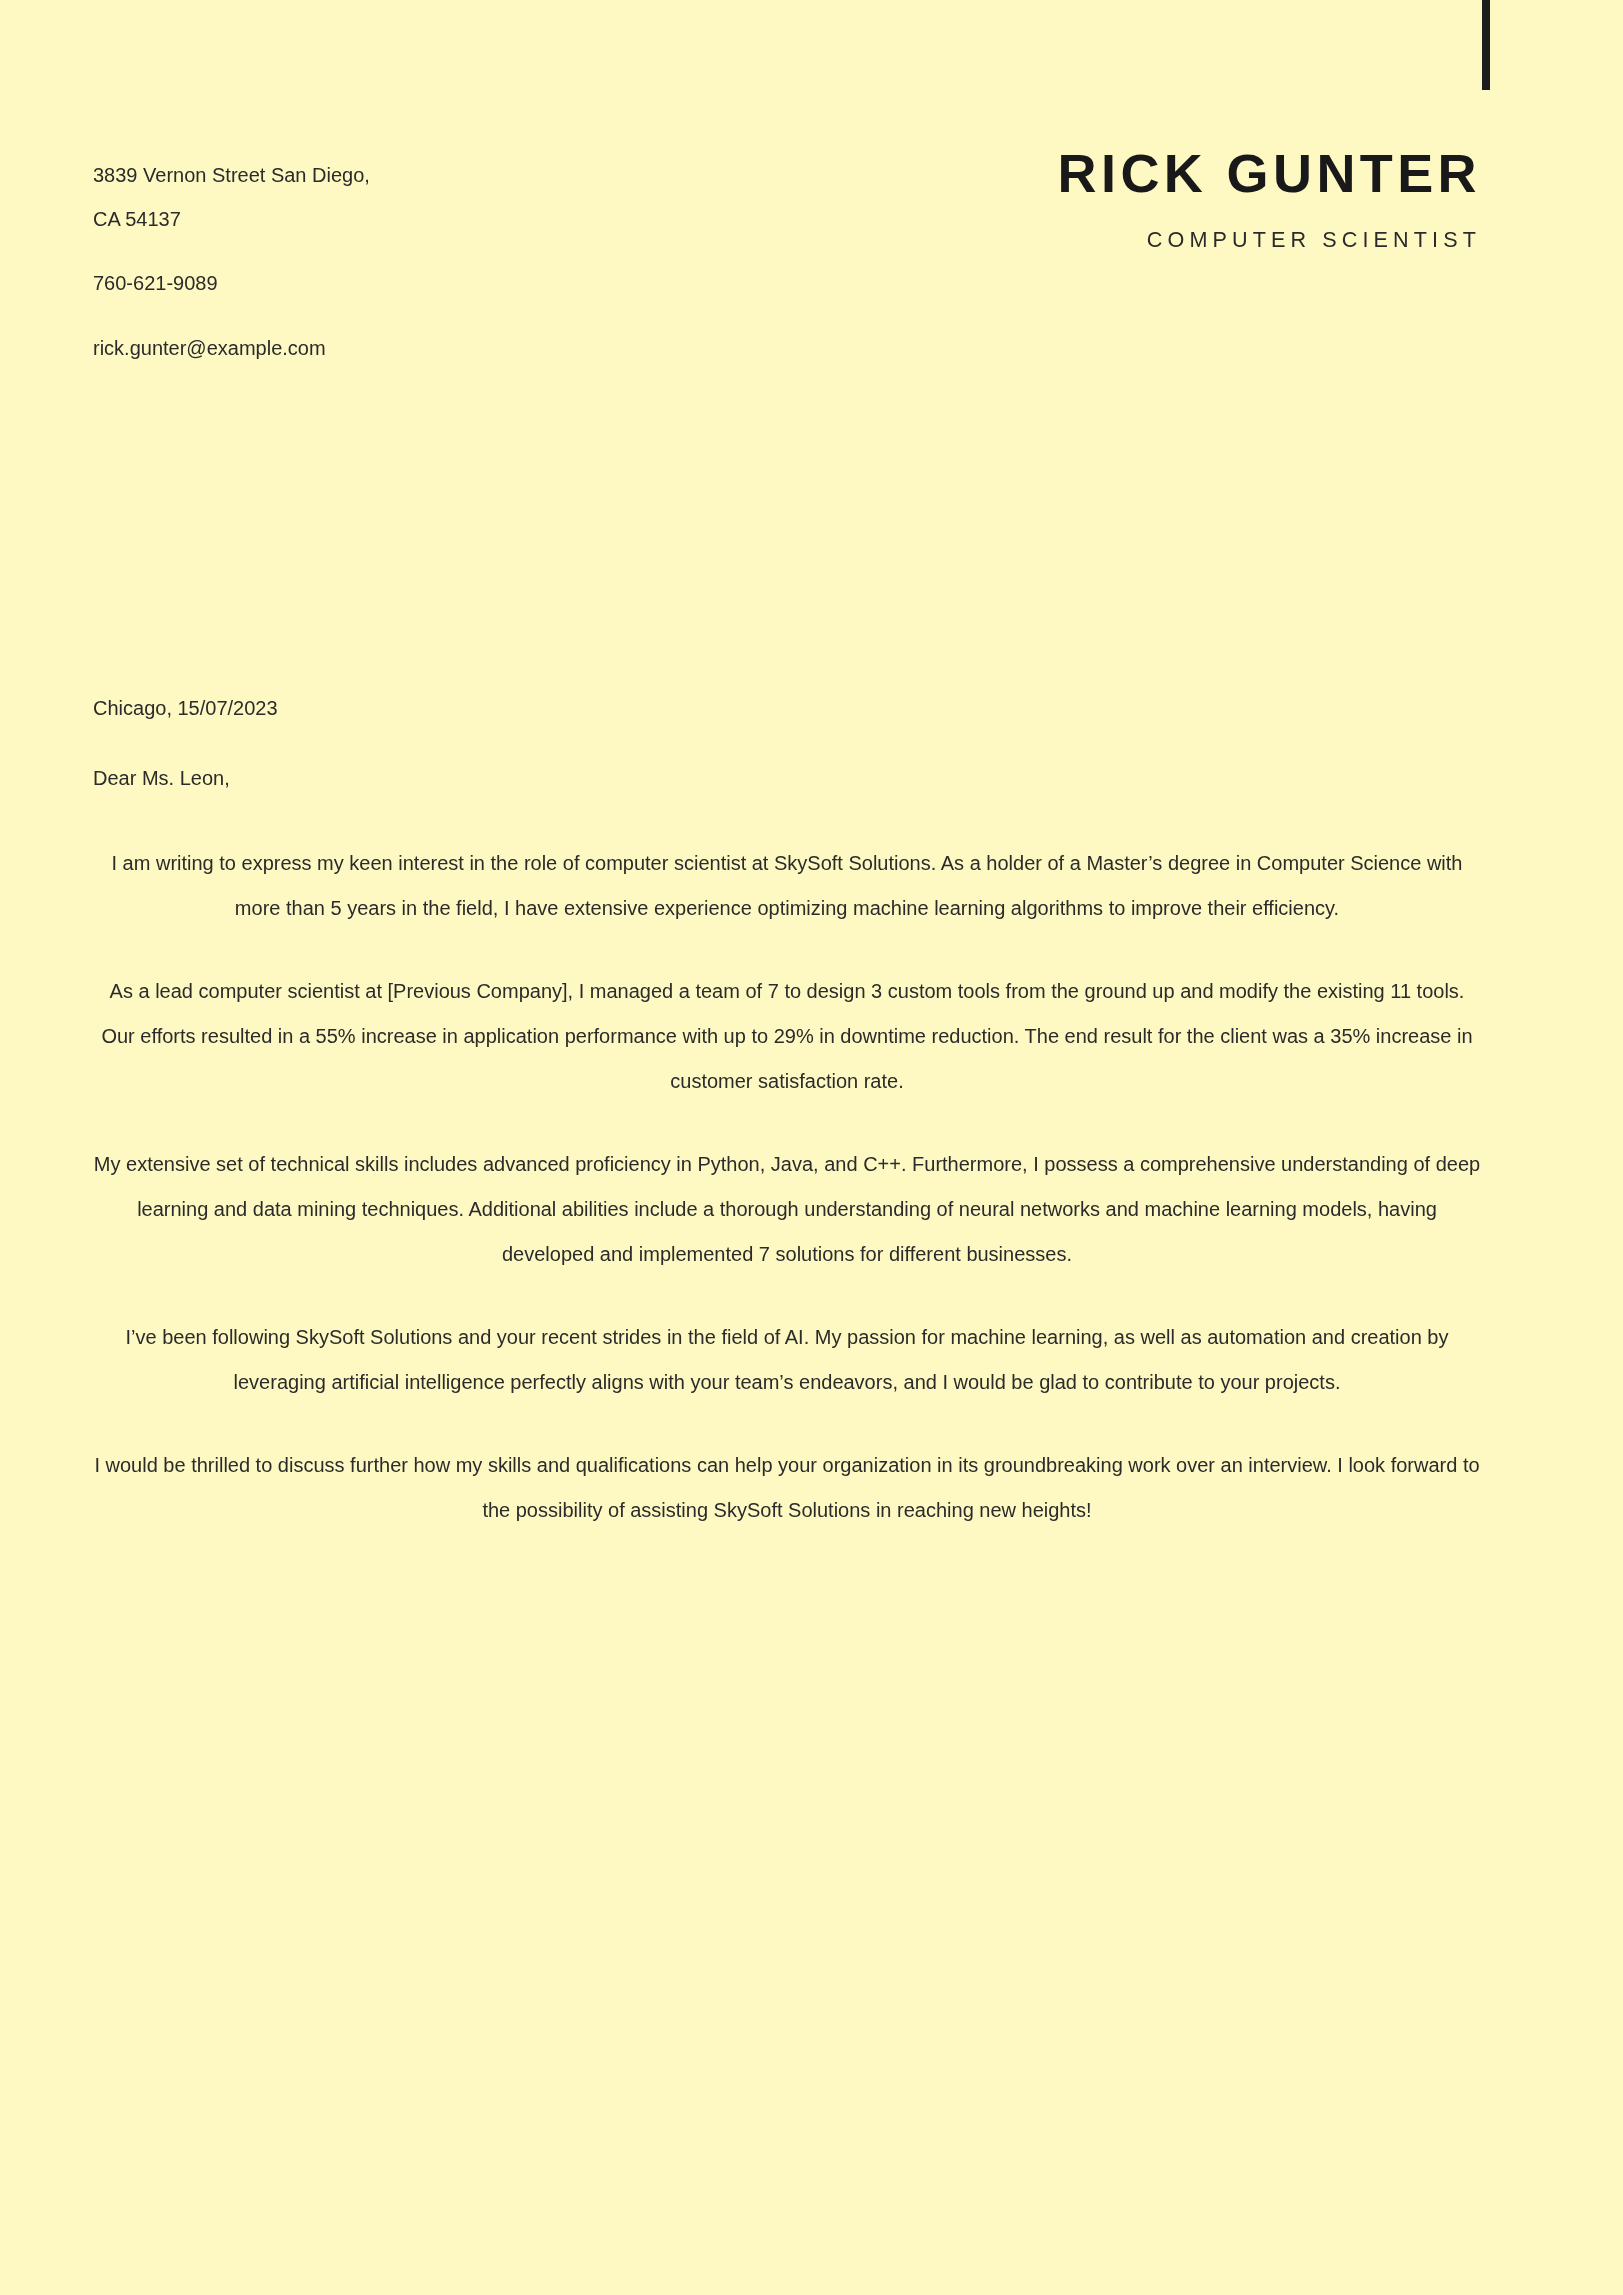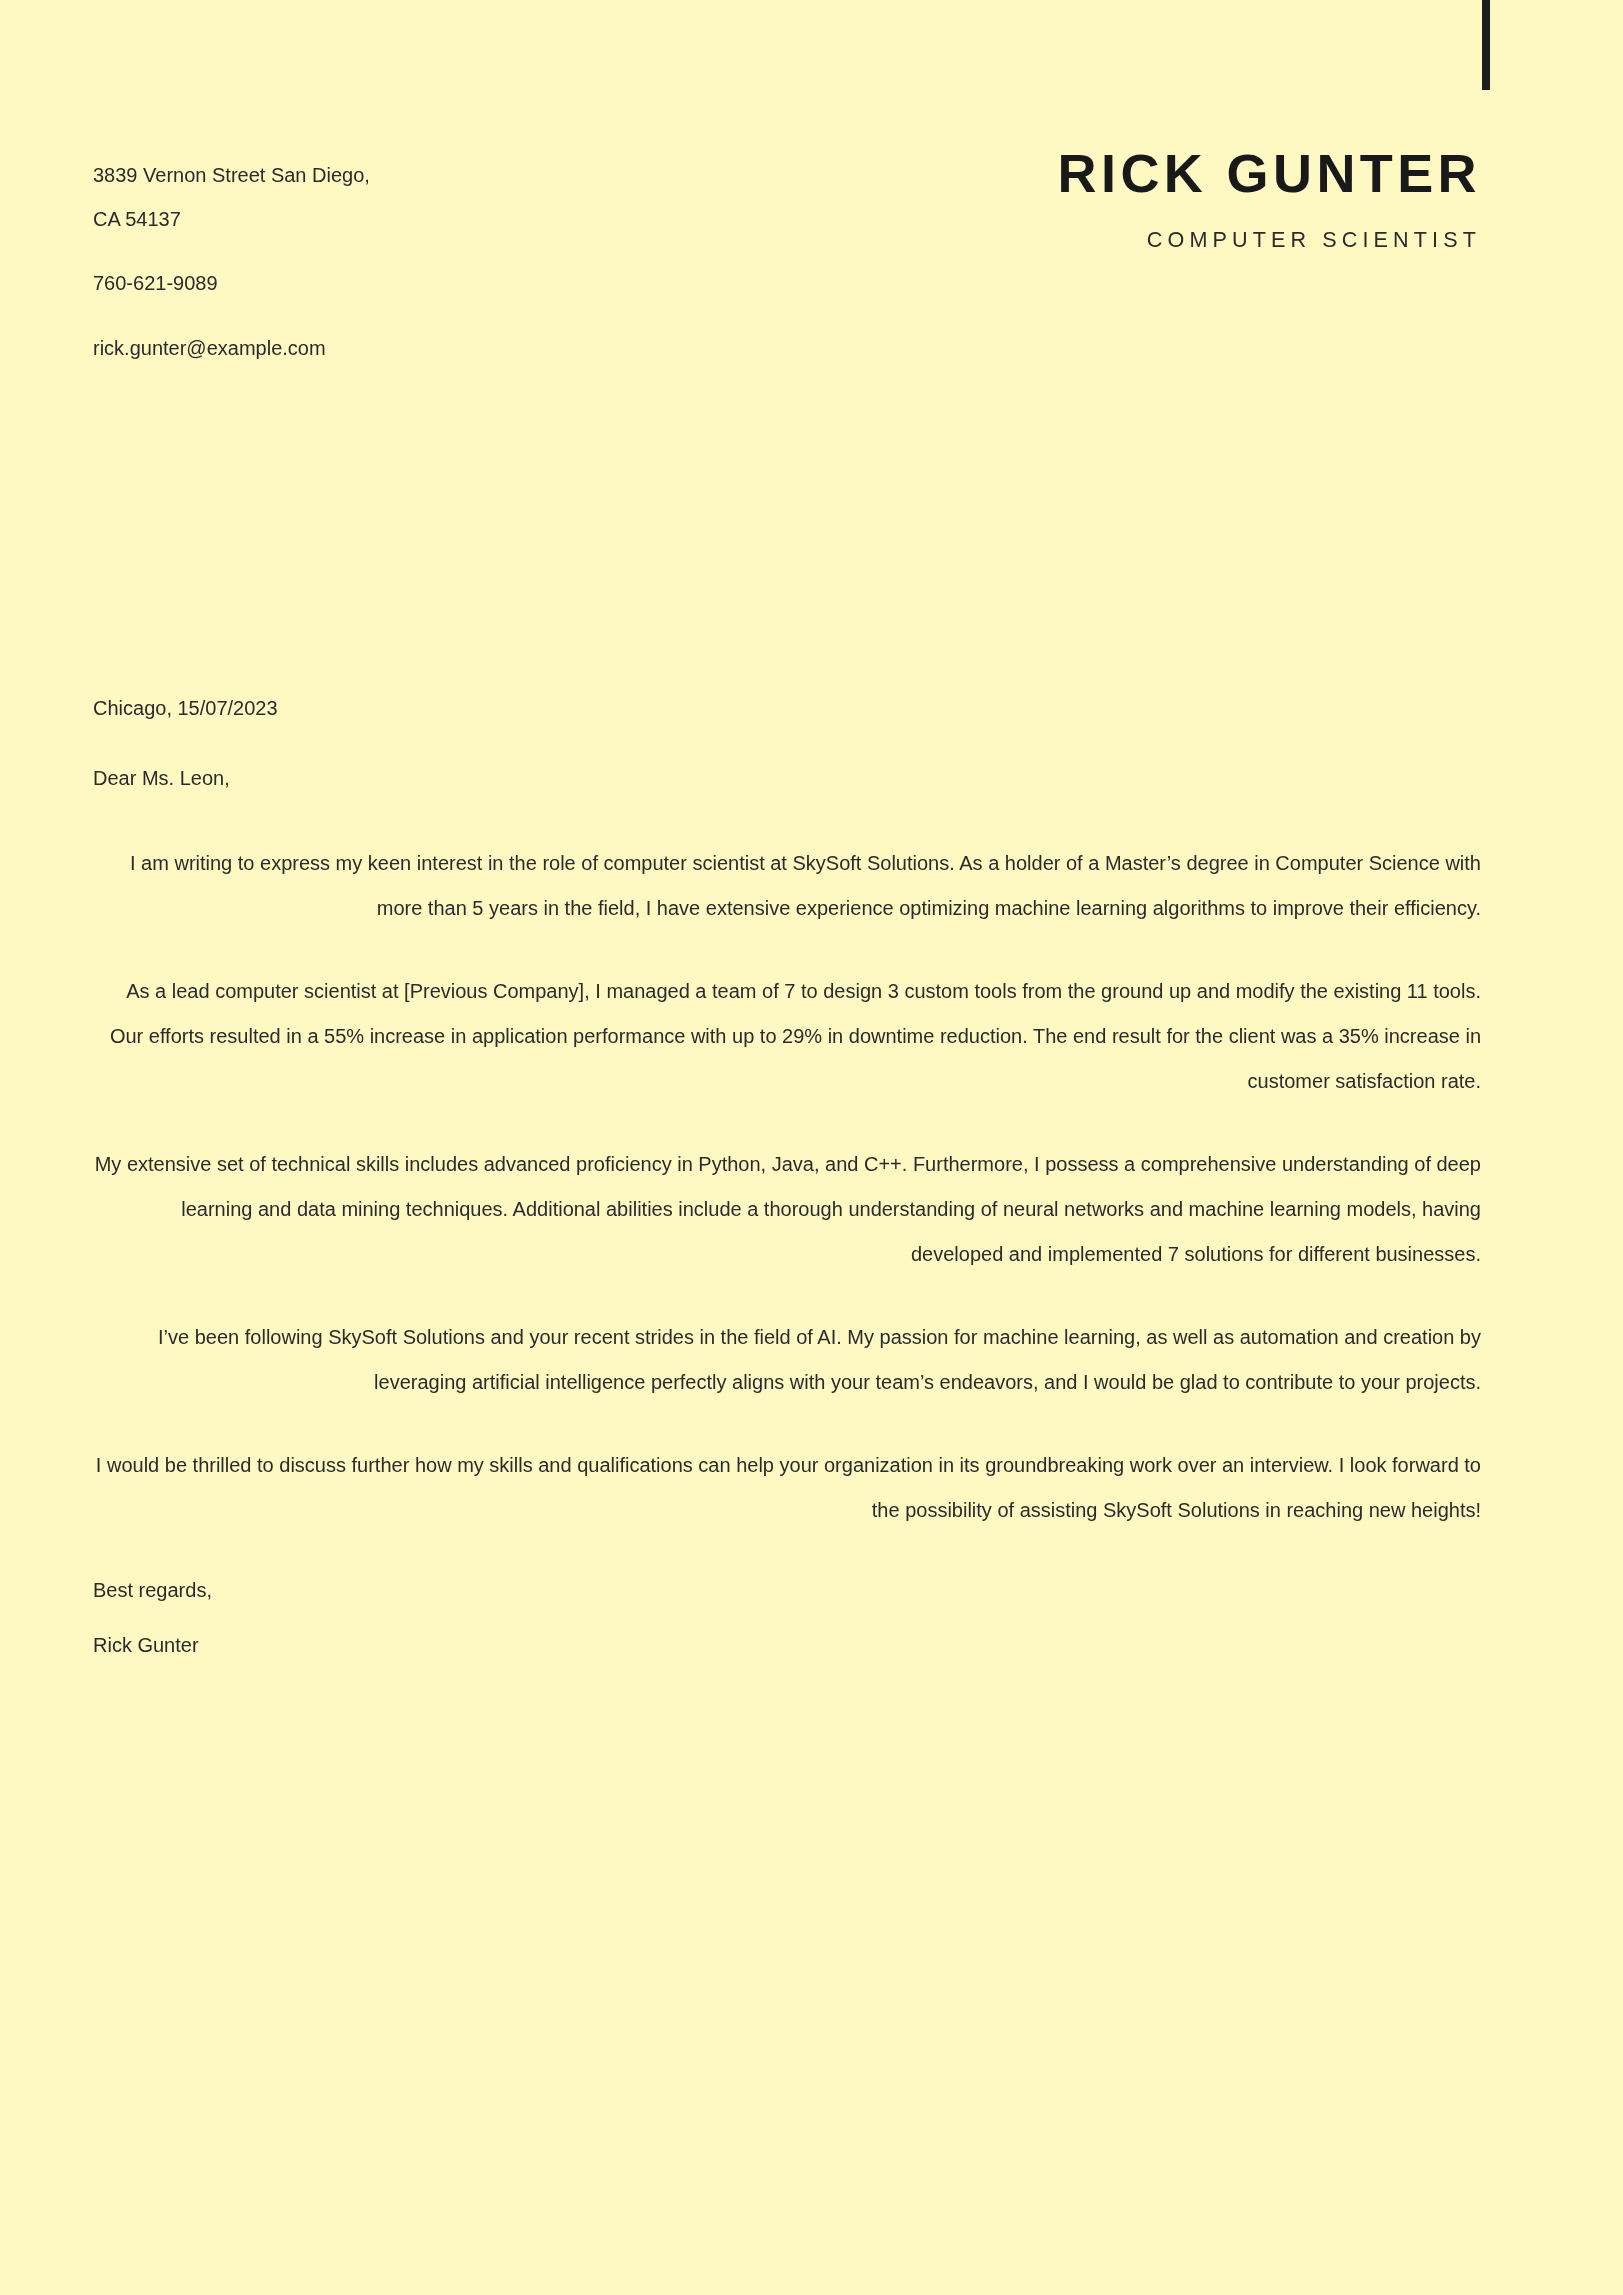--- a/index.html
+++ b/index.html
@@ -130,21 +130,21 @@
   .letter-paragraphs {
     margin-top: 51px;
   }
 
   .letter-paragraph {
     font-size: 20px;
     font-weight: 400;
     color: #2b2b2b;
     line-height: 45px;
     margin-bottom: 38px;
-    text-align: right;
+    text-align: center;
   }
 
   .letter-paragraph:last-child {
     margin-bottom: 0;
   }
 
   .letter-closing {
     margin-top: 45px;
   }
 
@@ -192,21 +192,17 @@
     <div class="letter-salutation">Dear Ms. Leon,</div>
 
     <div class="letter-paragraphs">
       <p class="letter-paragraph">I am writing to express my keen interest in the role of computer scientist at SkySoft Solutions. As a holder of a Master’s degree in Computer Science with more than 5 years in the field, I have extensive experience optimizing machine learning algorithms to improve their efficiency.</p>
       <p class="letter-paragraph">As a lead computer scientist at [Previous Company], I managed a team of 7 to design 3 custom tools from the ground up and modify the existing 11 tools. Our efforts resulted in a 55% increase in application performance with up to 29% in downtime reduction. The end result for the client was a 35% increase in customer satisfaction rate.</p>
       <p class="letter-paragraph">My extensive set of technical skills includes advanced proficiency in Python, Java, and C++. Furthermore, I possess a comprehensive understanding of deep learning and data mining techniques. Additional abilities include a thorough understanding of neural networks and machine learning models, having developed and implemented 7 solutions for different businesses.</p>
       <p class="letter-paragraph">I’ve been following SkySoft Solutions and your recent strides in the field of AI. My passion for machine learning, as well as automation and creation by leveraging artificial intelligence perfectly aligns with your team’s endeavors, and I would be glad to contribute to your projects.</p>
       <p class="letter-paragraph">I would be thrilled to discuss further how my skills and qualifications can help your organization in its groundbreaking work over an interview. I look forward to the possibility of assisting SkySoft Solutions in reaching new heights!</p>
     </div>
 
-    <div class="letter-closing">
-      <div class="closing-line">Best regards,</div>
-      <div class="closing-line">Rick Gunter</div>
-    </div>
 
   </div>
 
 </div>
 
 
 </body></html>

